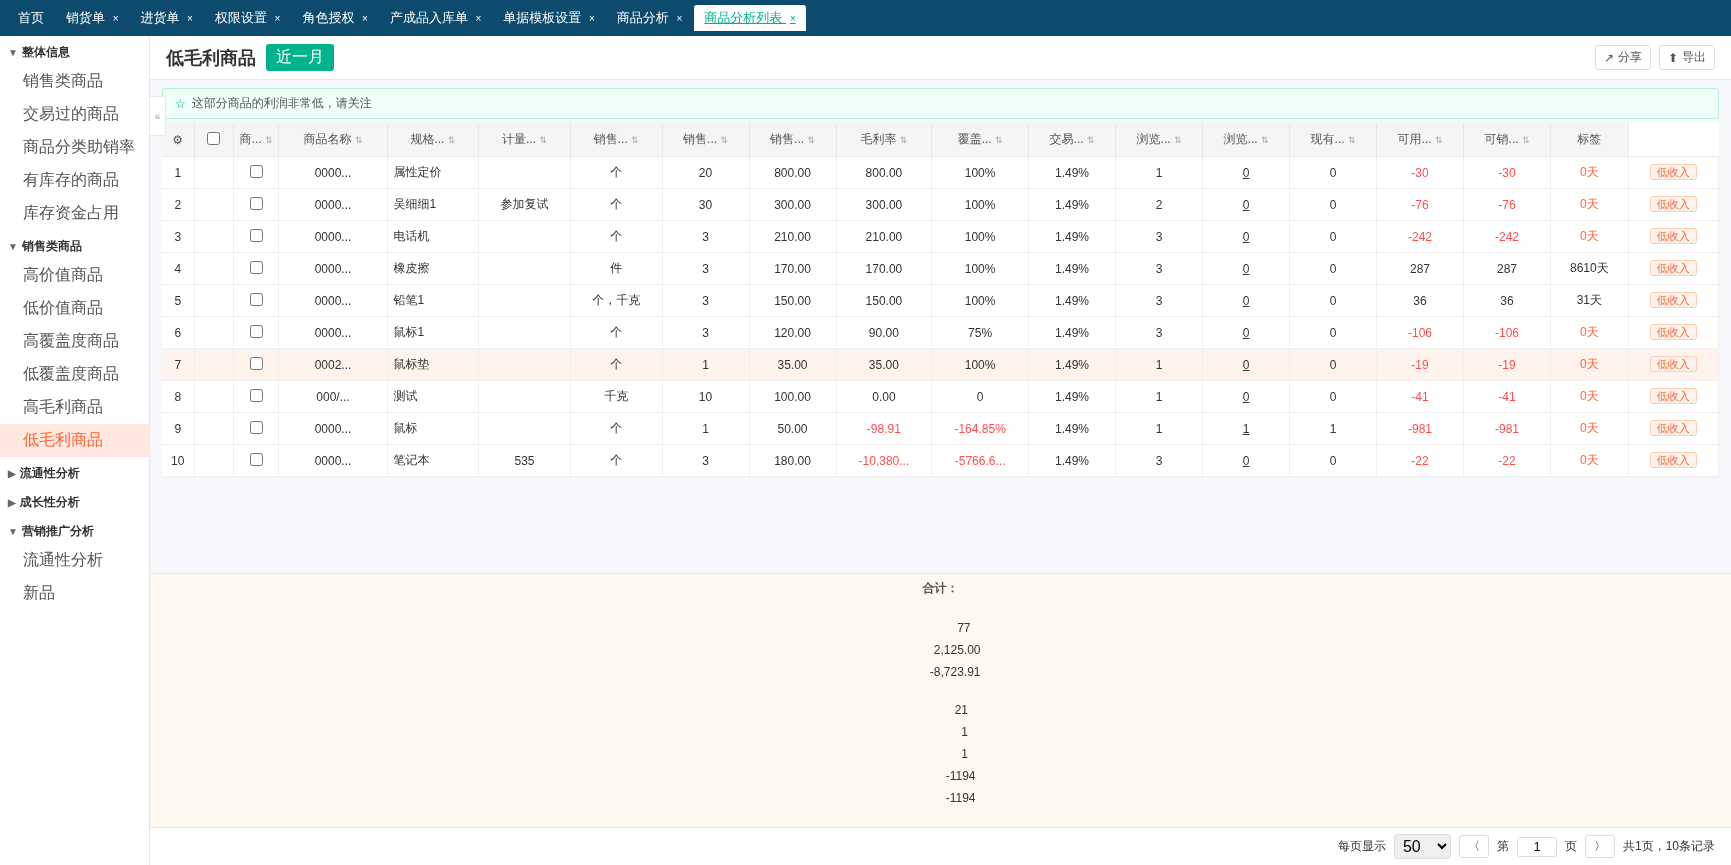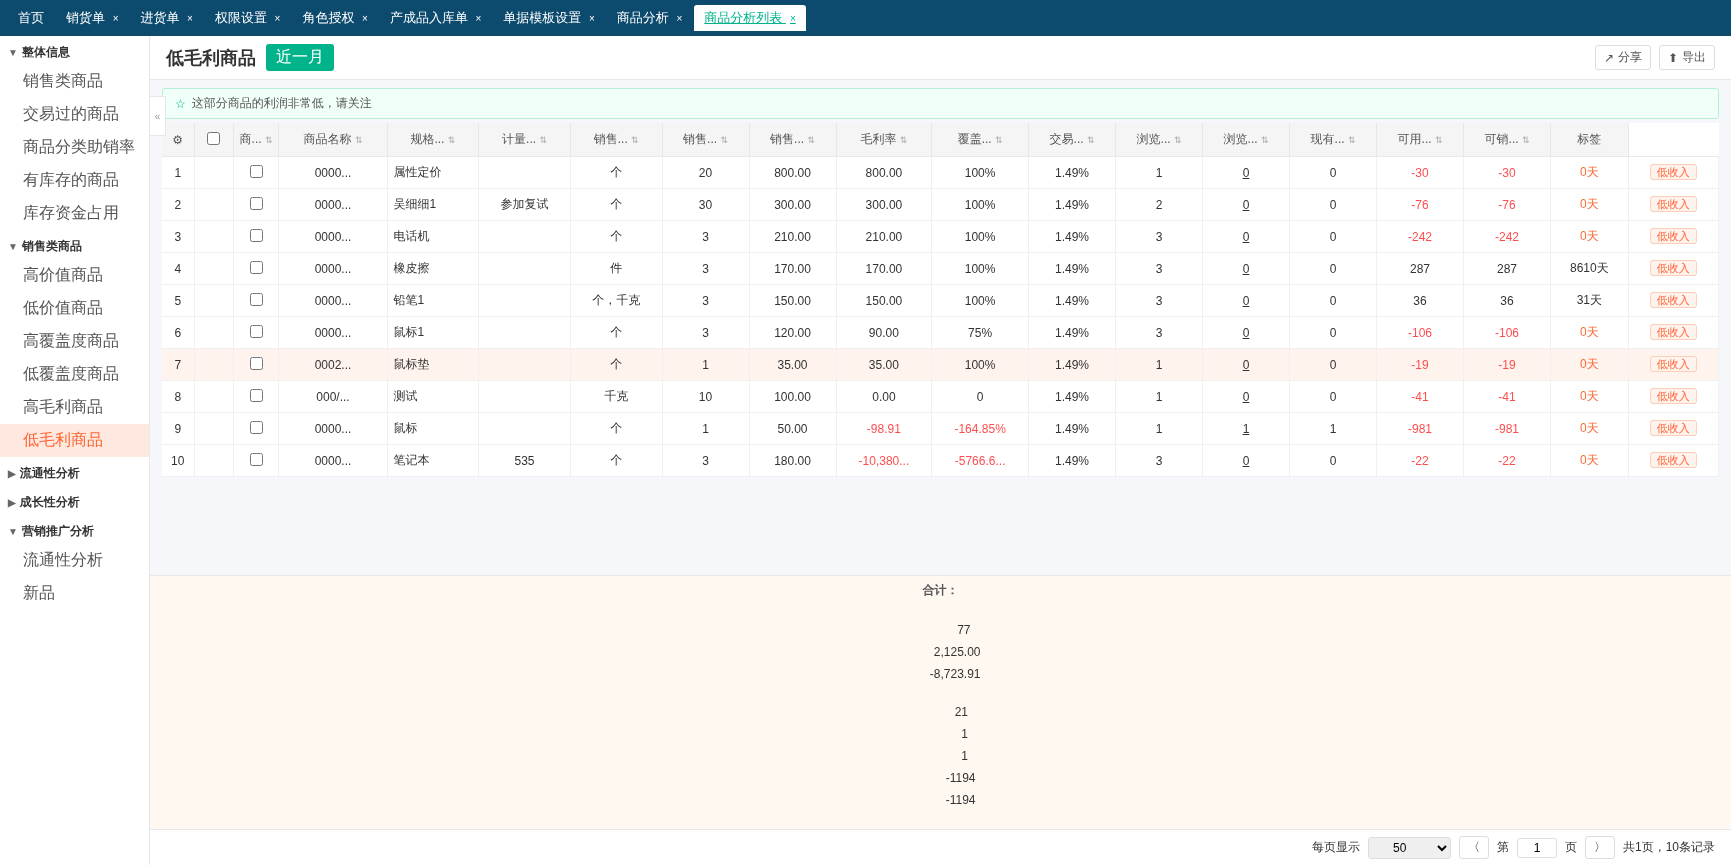--- a/index.html
+++ b/index.html
@@ -235,22 +235,22 @@
       display: flex;
       align-items: center;
       justify-content: flex-end;
       gap: 8px;
       flex-shrink: 0;
       font-size: 12px;
     }
     .per-page-select {
       border: 1px solid #ddd;
       border-radius: 3px;
-      padding: 2px 20px;
-      font-size: 12px;
+      padding: 2px 4px;
+      font-size: 16px;
     }
     .page-btn {
       border: 1px solid #ddd;
       background: #fff;
       padding: 2px 8px;
       border-radius: 3px;
       cursor: pointer;
       font-size: 12px;
     }
     .page-btn:disabled { color: #ccc; cursor: default; }

